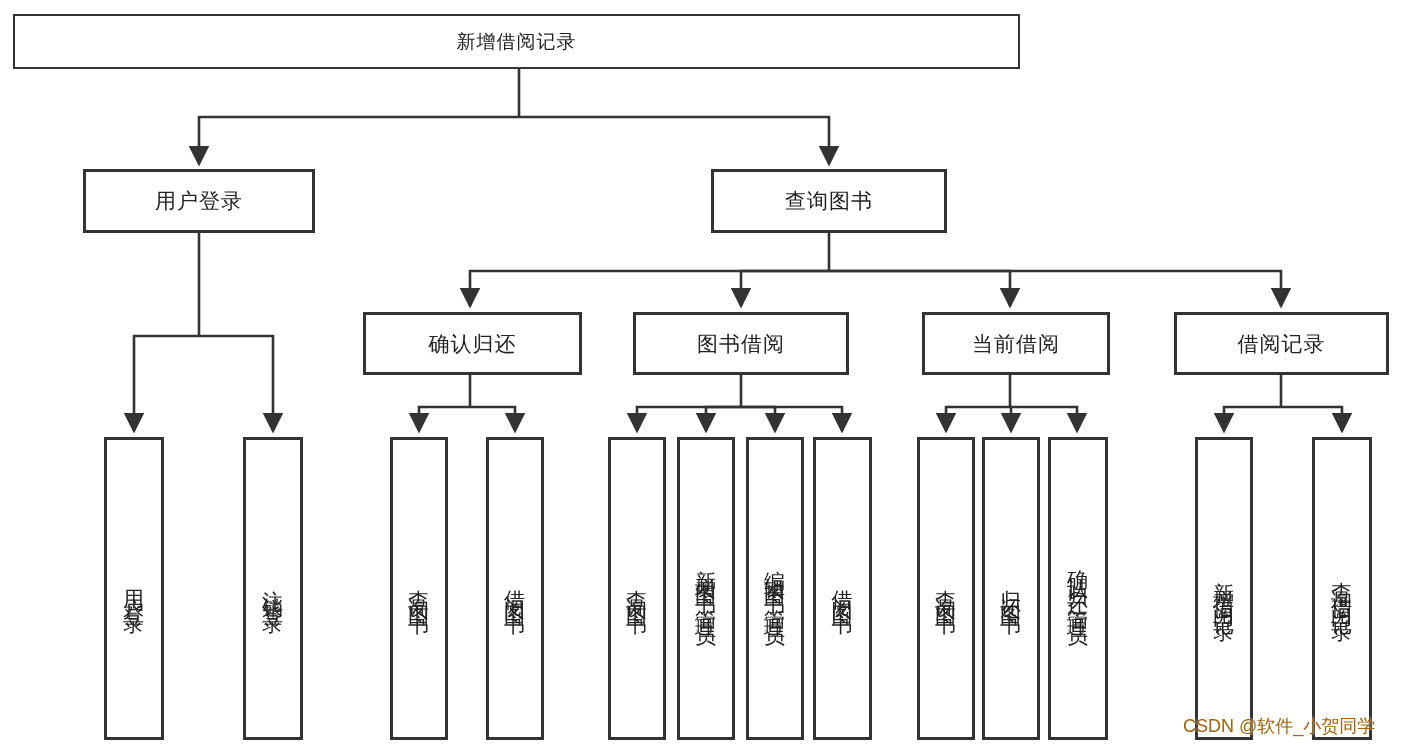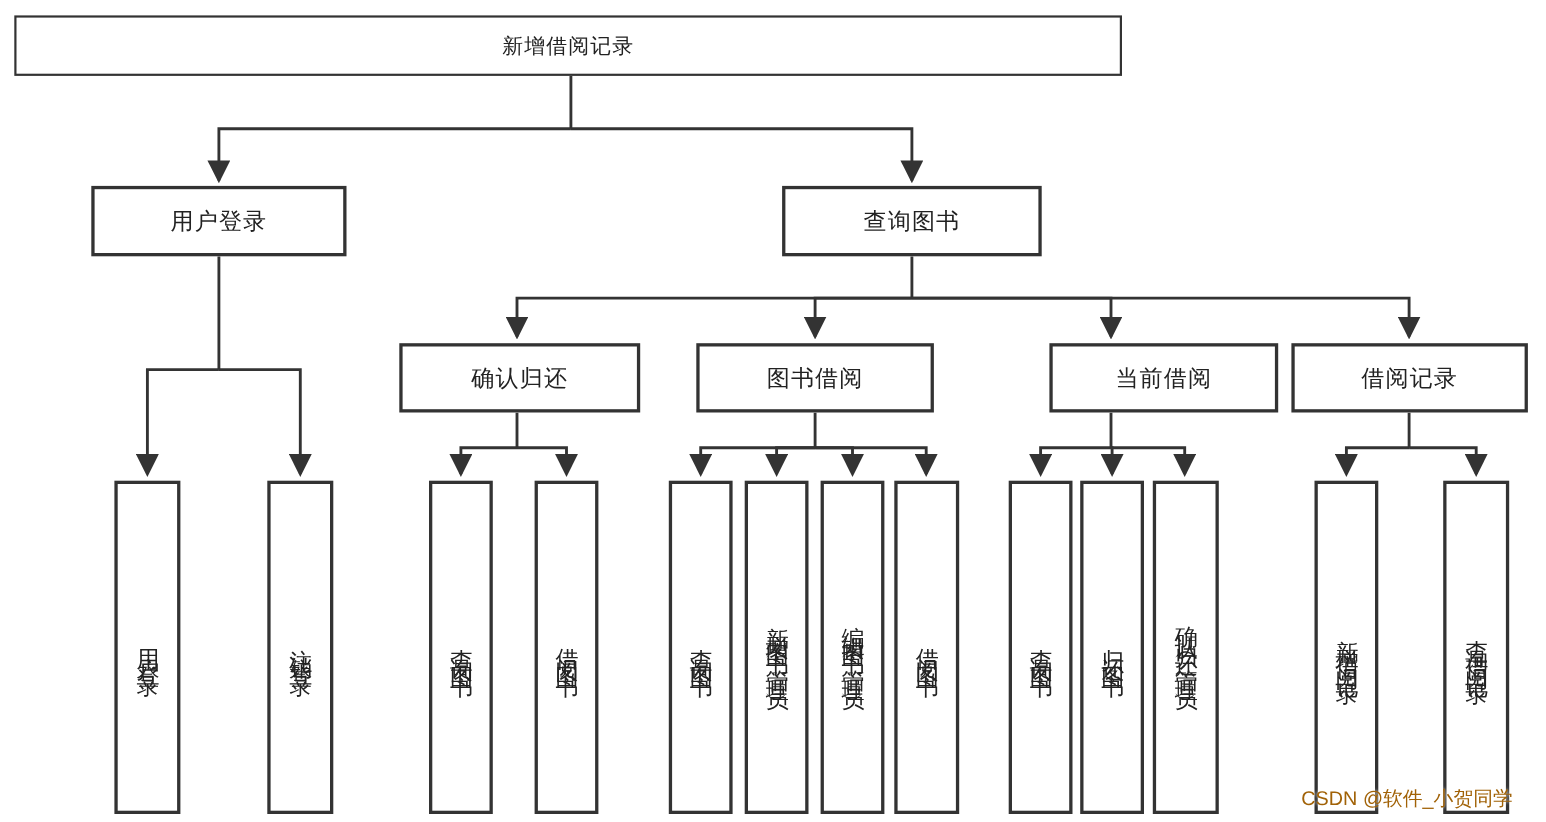--- a/index.html
+++ b/index.html
@@ -115,21 +115,21 @@
     </g>
   </svg>
 
   <div class="box root-box" style="left:13px; top:14px; width:1007px; height:55px;">新增借阅记录</div>
 
   <div class="box h-box" style="left:83px; top:169px; width:232px; height:64px;">用户登录</div>
   <div class="box h-box" style="left:711px; top:169px; width:236px; height:64px;">查询图书</div>
 
   <div class="box h-box" style="left:363px; top:312px; width:219px; height:63px;">确认归还</div>
   <div class="box h-box" style="left:633px; top:312px; width:216px; height:63px;">图书借阅</div>
-  <div class="box h-box" style="left:954px; top:312px; width:208px; height:63px;">当前借阅</div>
+  <div class="box h-box" style="left:922px; top:312px; width:188px; height:63px;">当前借阅</div>
   <div class="box h-box" style="left:1174px; top:312px; width:215px; height:63px;">借阅记录</div>
 
   <div class="box v-box" style="left:104px; top:437px; width:60px; height:303px;">用户登录</div>
   <div class="box v-box" style="left:243px; top:437px; width:60px; height:303px;">注销登录</div>
 
   <div class="box v-box" style="left:390px; top:437px; width:58px; height:303px;">查询图书</div>
   <div class="box v-box" style="left:486px; top:437px; width:58px; height:303px;">借阅图书</div>
 
   <div class="box v-box" style="left:608px; top:437px; width:58px; height:303px;">查询图书</div>
   <div class="box v-box" style="left:677px; top:437px; width:58px; height:303px;">新增图书（管理员）</div>

